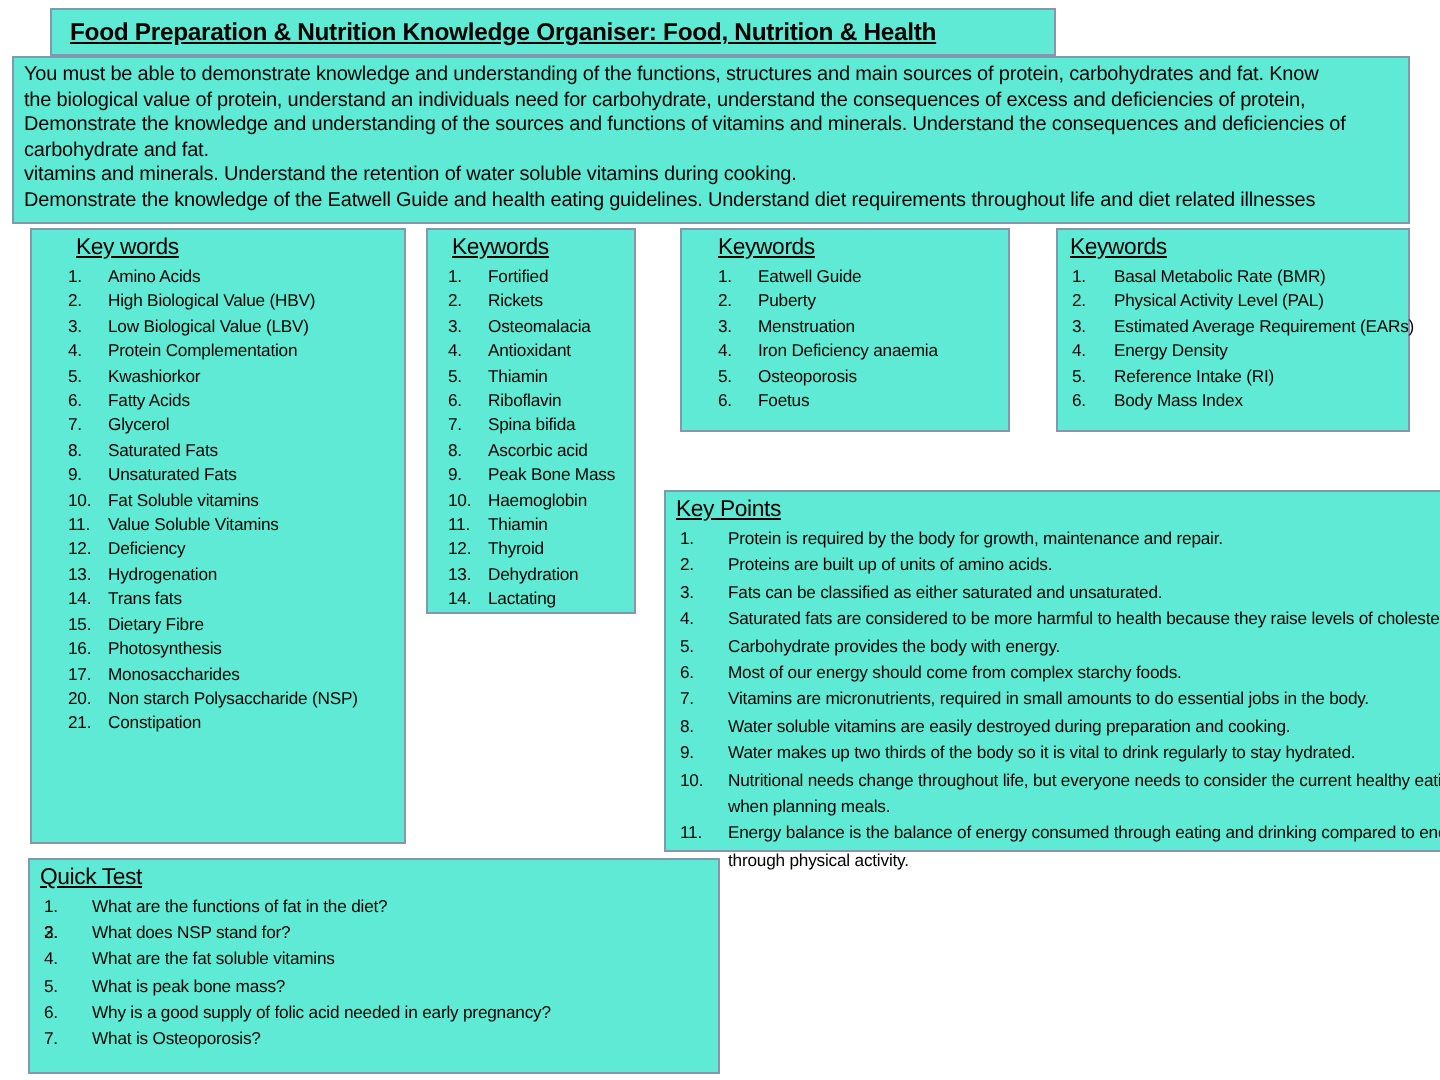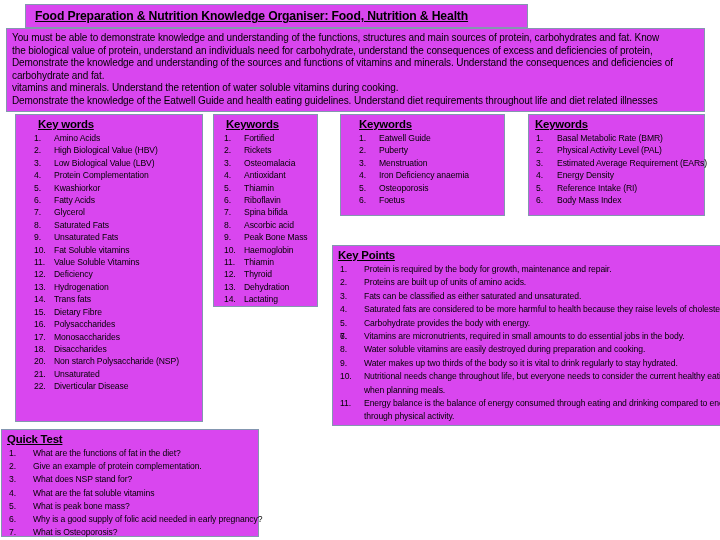--- a/index.html
+++ b/index.html
@@ -11,21 +11,21 @@
     width: 720px;
     height: 540px;
     position: relative;
     overflow: hidden;
     font-family: "Liberation Sans", sans-serif;
     color: #000000;
   }
   .box {
     position: absolute;
     border: 1px solid #8496b0;
-    background: #d946ef;
+    background: #5eead4;
     box-sizing: border-box;
   }
   .title-box {
     left: 25px;
     top: 4px;
     width: 503px;
     height: 24px;
     display: flex;
     align-items: center;
     padding-left: 9px;
@@ -50,25 +50,25 @@
     font-size: 10px;
     line-height: 12.5px;
     letter-spacing: -0.1px;
     white-space: nowrap;
   }
   .kw-box1 { left: 15px;  top: 114px; width: 188px; height: 308px; }
   .kw-box2 { left: 213px; top: 114px; width: 105px; height: 193px; }
   .kw-box3 { left: 340px; top: 114px; width: 165px; height: 102px; }
   .kw-box4 { left: 528px; top: 114px; width: 177px; height: 102px; }
   .kp-box  { left: 332px; top: 245px; width: 451px; height: 181px; }
-  .qt-box  { left: 1px;   top: 429px; width: 258px; height: 108px; }
+  .qt-box  { left: 14px;   top: 429px; width: 346px; height: 108px; }
 
   .sec-head {
     font-size: 11.4px;
-    font-weight: bold;
+    font-weight: normal;
     text-decoration: underline;
     margin: 3px 0 2px 12px;
     letter-spacing: -0.2px;
   }
   .kp-box .sec-head, .qt-box .sec-head { margin-left: 5px; }
   .kw-box1 .sec-head { margin-left: 22px; }
   .kw-box2 .sec-head { margin-left: 12px; }
   .kw-box3 .sec-head { margin-left: 18px; }
   .kw-box4 .sec-head { margin-left: 6px; }
 
@@ -135,26 +135,24 @@
     <li><span class="n">6.</span><span>Fatty Acids</span></li>
     <li><span class="n">7.</span><span>Glycerol</span></li>
     <li><span class="n">8.</span><span>Saturated Fats</span></li>
     <li><span class="n">9.</span><span>Unsaturated Fats</span></li>
     <li><span class="n">10.</span><span>Fat Soluble vitamins</span></li>
     <li><span class="n">11.</span><span>Value Soluble Vitamins</span></li>
     <li><span class="n">12.</span><span>Deficiency</span></li>
     <li><span class="n">13.</span><span>Hydrogenation</span></li>
     <li><span class="n">14.</span><span>Trans fats</span></li>
     <li><span class="n">15.</span><span>Dietary Fibre</span></li>
-    <li><span class="n">16.</span><span>Polysaccharides</span></li>
+    <li><span class="n">16.</span><span>Photosynthesis</span></li>
     <li><span class="n">17.</span><span>Monosaccharides</span></li>
-    <li><span class="n">18.</span><span>Disaccharides</span></li>
     <li><span class="n">20.</span><span>Non starch Polysaccharide (NSP)</span></li>
-    <li><span class="n">21.</span><span>Unsaturated</span></li>
-    <li><span class="n">22.</span><span>Diverticular Disease</span></li>
+    <li><span class="n">21.</span><span>Constipation</span></li>
   </ol>
 </div>
 
 <div class="box kw-box2">
   <div class="sec-head">Keywords</div>
   <ol class="num">
     <li><span class="n">1.</span><span>Fortified</span></li>
     <li><span class="n">2.</span><span>Rickets</span></li>
     <li><span class="n">3.</span><span>Osteomalacia</span></li>
     <li><span class="n">4.</span><span>Antioxidant</span></li>
@@ -196,33 +194,33 @@
 </div>
 
 <div class="box kp-box">
   <div class="sec-head">Key Points</div>
   <ol class="num">
     <li><span class="n">1.</span><span>Protein is required by the body for growth, maintenance and repair.</span></li>
     <li><span class="n">2.</span><span>Proteins are built up of units of amino acids.</span></li>
     <li><span class="n">3.</span><span>Fats can be classified as either saturated and unsaturated.</span></li>
     <li><span class="n">4.</span><span>Saturated fats are considered to be more harmful to health because they raise levels of cholesterol.</span></li>
     <li><span class="n">5.</span><span>Carbohydrate provides the body with energy.</span></li>
-    <li><span class="n">6.</span></li>
+    <li><span class="n">6.</span><span>Most of our energy should come from complex starchy foods.</span></li>
     <li><span class="n">7.</span><span>Vitamins are micronutrients, required in small amounts to do essential jobs in the body.</span></li>
     <li><span class="n">8.</span><span>Water soluble vitamins are easily destroyed during preparation and cooking.</span></li>
     <li><span class="n">9.</span><span>Water makes up two thirds of the body so it is vital to drink regularly to stay hydrated.</span></li>
     <li><span class="n">10.</span><span>Nutritional needs change throughout life, but everyone needs to consider the current healthy eating guidelines when planning meals.</span></li>
     <li><span class="n">11.</span><span>Energy balance is the balance of energy consumed through eating and drinking compared to energy burned through physical activity.</span></li>
   </ol>
 </div>
 
 <div class="box qt-box">
   <div class="sec-head">Quick Test</div>
   <ol class="num">
     <li><span class="n">1.</span><span>What are the functions of fat in the diet?</span></li>
-    <li><span class="n">2.</span><span>Give an example of protein complementation.</span></li>
+    <li><span class="n">2.</span></li>
     <li><span class="n">3.</span><span>What does NSP stand for?</span></li>
     <li><span class="n">4.</span><span>What are the fat soluble vitamins</span></li>
     <li><span class="n">5.</span><span>What is peak bone mass?</span></li>
     <li><span class="n">6.</span><span>Why is a good supply of folic acid needed in early pregnancy?</span></li>
     <li><span class="n">7.</span><span>What is Osteoporosis?</span></li>
   </ol>
 </div>
 
 </body></html>

